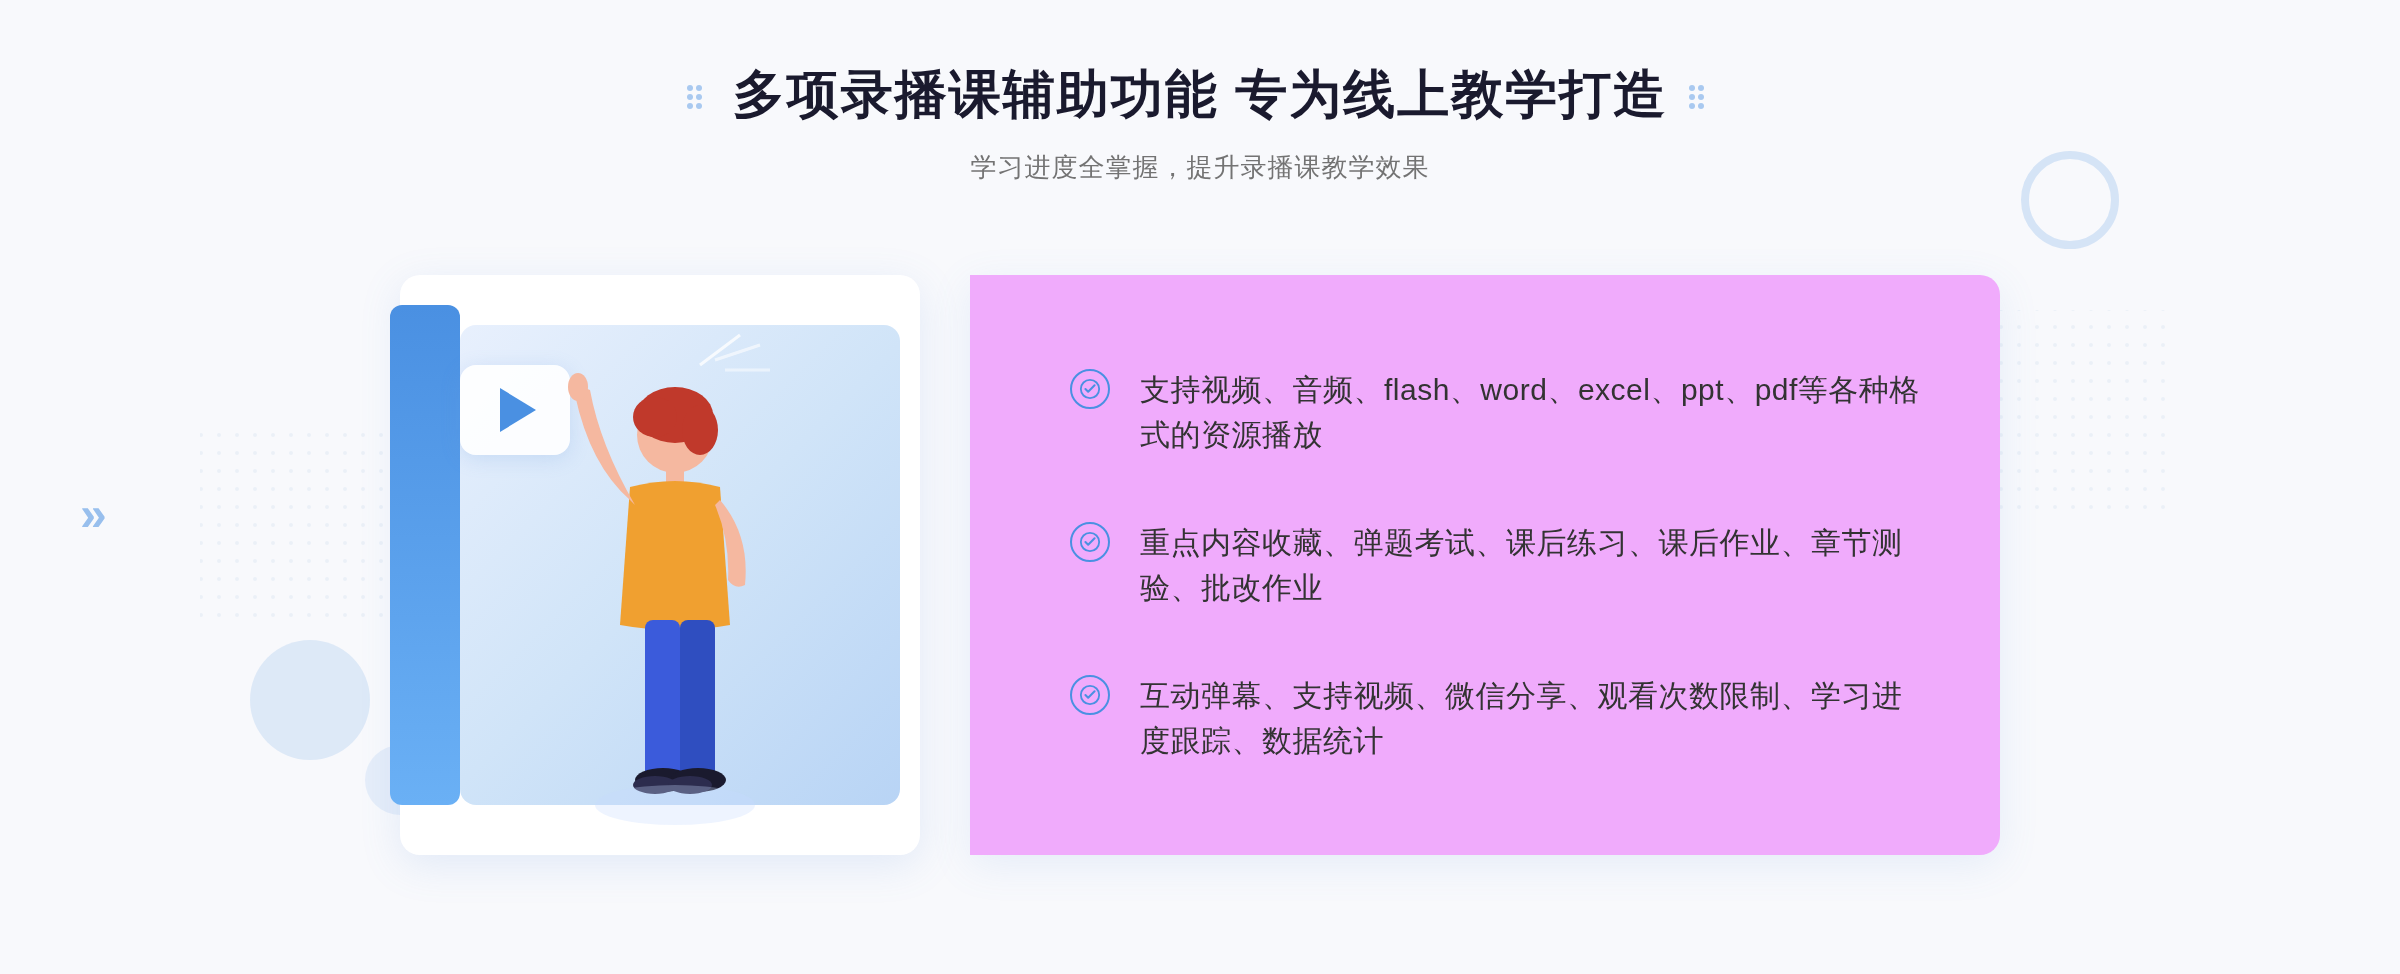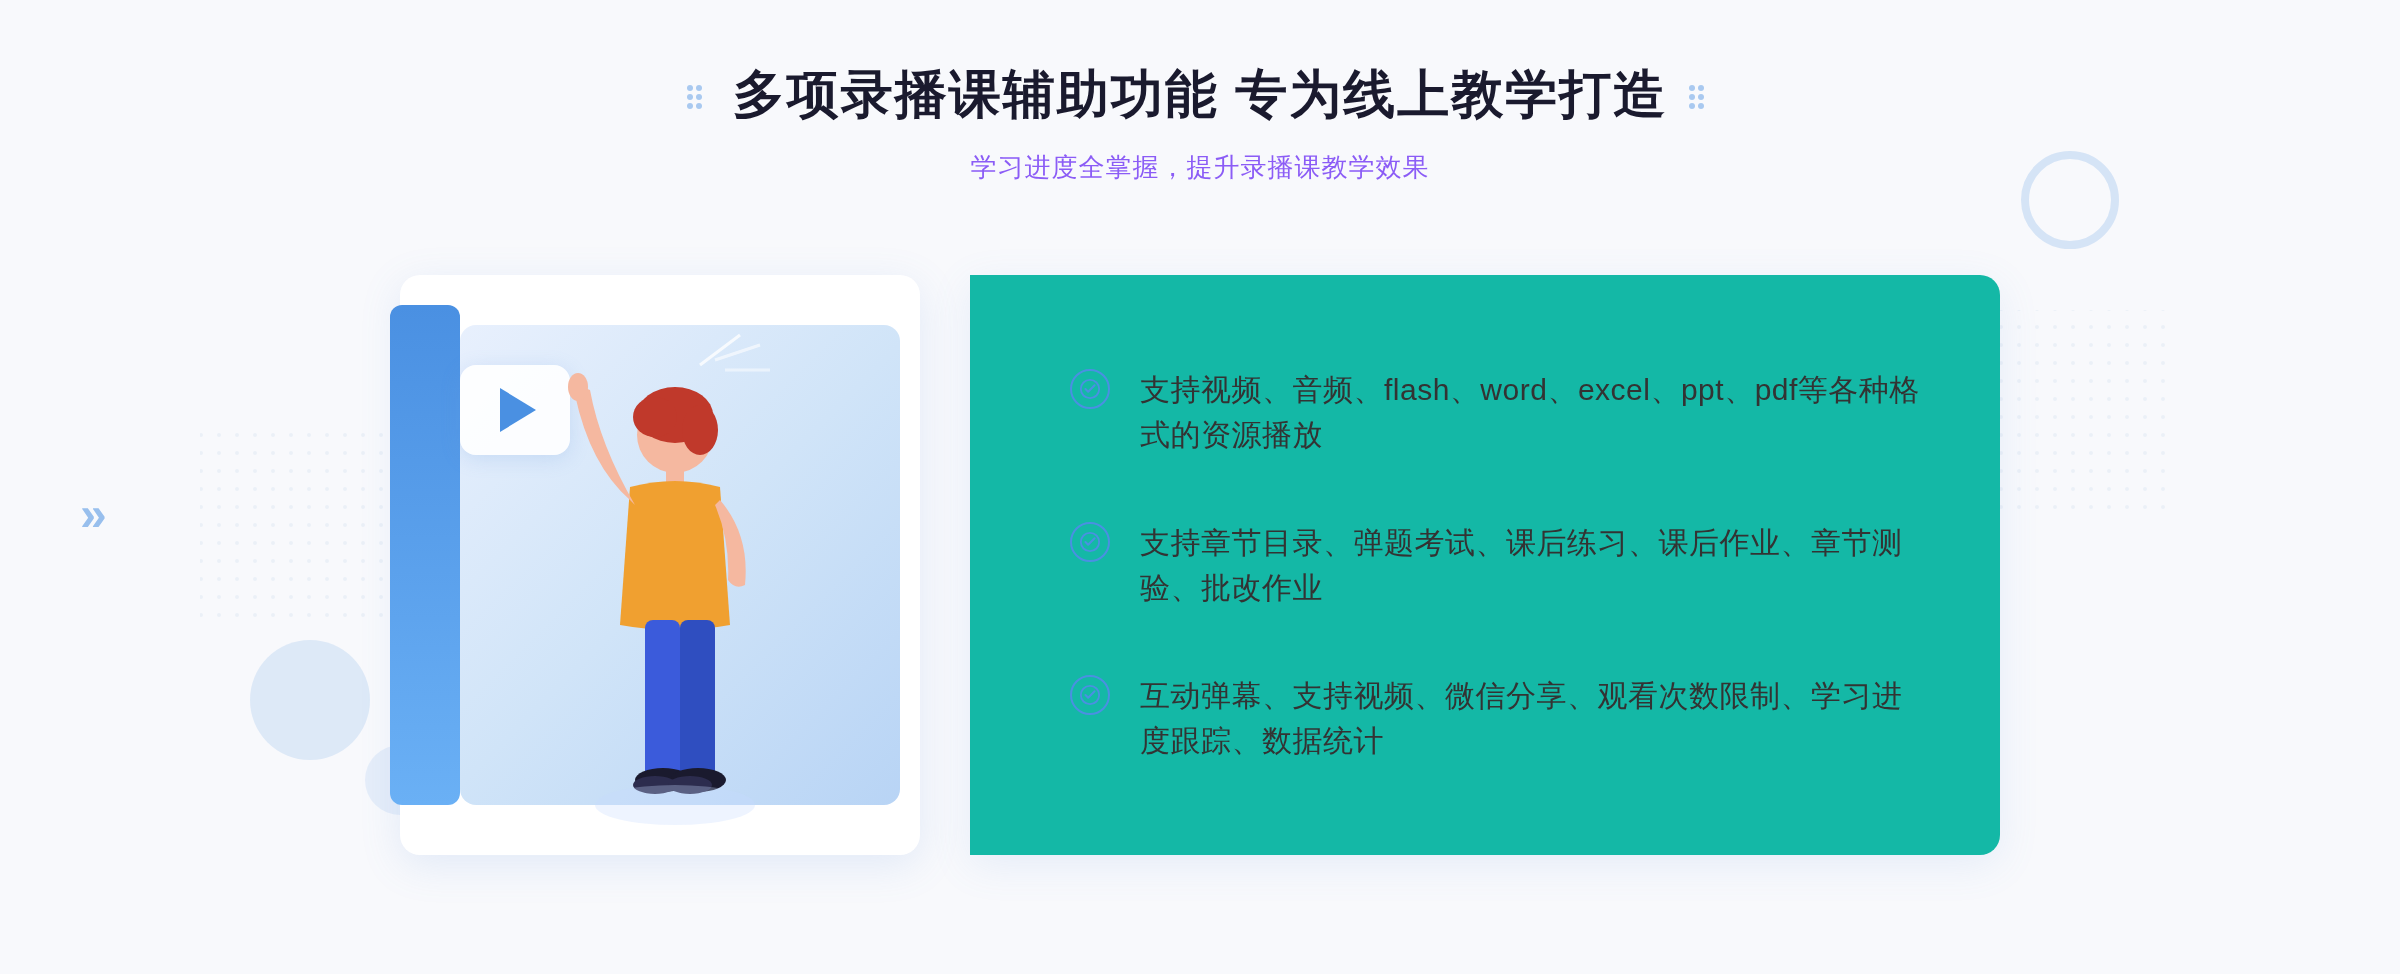--- a/index.html
+++ b/index.html
@@ -58,21 +58,21 @@
 
     .main-title {
       font-size: 52px;
       font-weight: 700;
       color: #1a1a2e;
       letter-spacing: 2px;
     }
 
     .subtitle {
       font-size: 26px;
-      color: #8b5cf6;
+      color: #737373;
       margin-top: 5px;
       letter-spacing: 1px;
     }
 
     
     .main-content {
       display: flex;
       align-items: center;
       justify-content: center;
       width: 1600px;
@@ -195,21 +195,21 @@
       background: linear-gradient(135deg, #e8f0fd 0%, #d0e4f8 50%, #b8d4f5 100%);
       border-radius: 16px;
       top: 80px;
       left: 60px;
       z-index: 2;
     }
 
     
     .features-panel {
       flex: 1;
-      background: #14b8a6;
+      background: #f0abfc;
       border-radius: 0 20px 20px 0;
       padding: 60px 80px 60px 100px;
       height: 580px;
       display: flex;
       flex-direction: column;
       justify-content: space-around;
       box-shadow: 0 10px 40px rgba(100, 150, 220, 0.12);
       margin-left: -30px;
       z-index: 3;
       position: relative;
@@ -367,21 +367,21 @@
         <span class="feature-text">支持视频、音频、flash、word、excel、ppt、pdf等各种格式的资源播放</span>
       </div>
 
       <div class="feature-item">
         <div class="check-icon">
           <svg viewBox="0 0 24 24" fill="none" xmlns="http://www.w3.org/2000/svg">
             <circle cx="12" cy="12" r="10" stroke="#4a90e2" stroke-width="2" fill="none"></circle>
             <polyline points="7,12 10,15 17,8" stroke="#4a90e2" stroke-width="2.2" fill="none" stroke-linecap="round" stroke-linejoin="round"></polyline>
           </svg>
         </div>
-        <span class="feature-text">支持章节目录、弹题考试、课后练习、课后作业、章节测验、批改作业</span>
+        <span class="feature-text">重点内容收藏、弹题考试、课后练习、课后作业、章节测验、批改作业</span>
       </div>
 
 
       <div class="feature-item">
         <div class="check-icon">
           <svg viewBox="0 0 24 24" fill="none" xmlns="http://www.w3.org/2000/svg">
             <circle cx="12" cy="12" r="10" stroke="#4a90e2" stroke-width="2" fill="none"></circle>
             <polyline points="7,12 10,15 17,8" stroke="#4a90e2" stroke-width="2.2" fill="none" stroke-linecap="round" stroke-linejoin="round"></polyline>
           </svg>
         </div>

